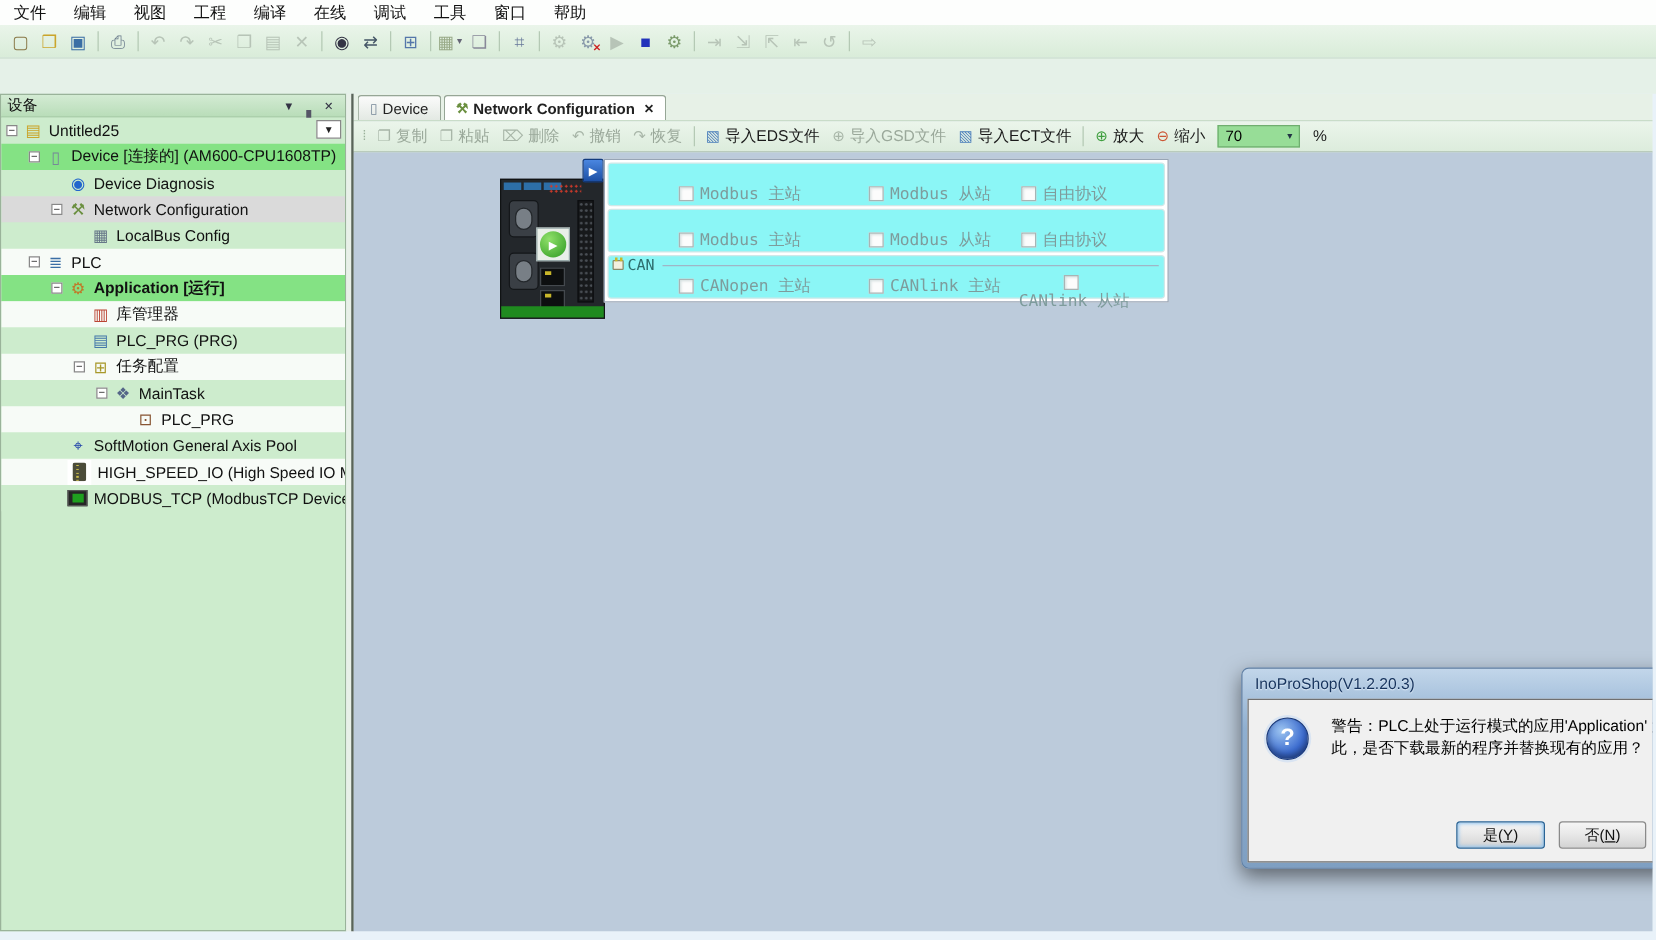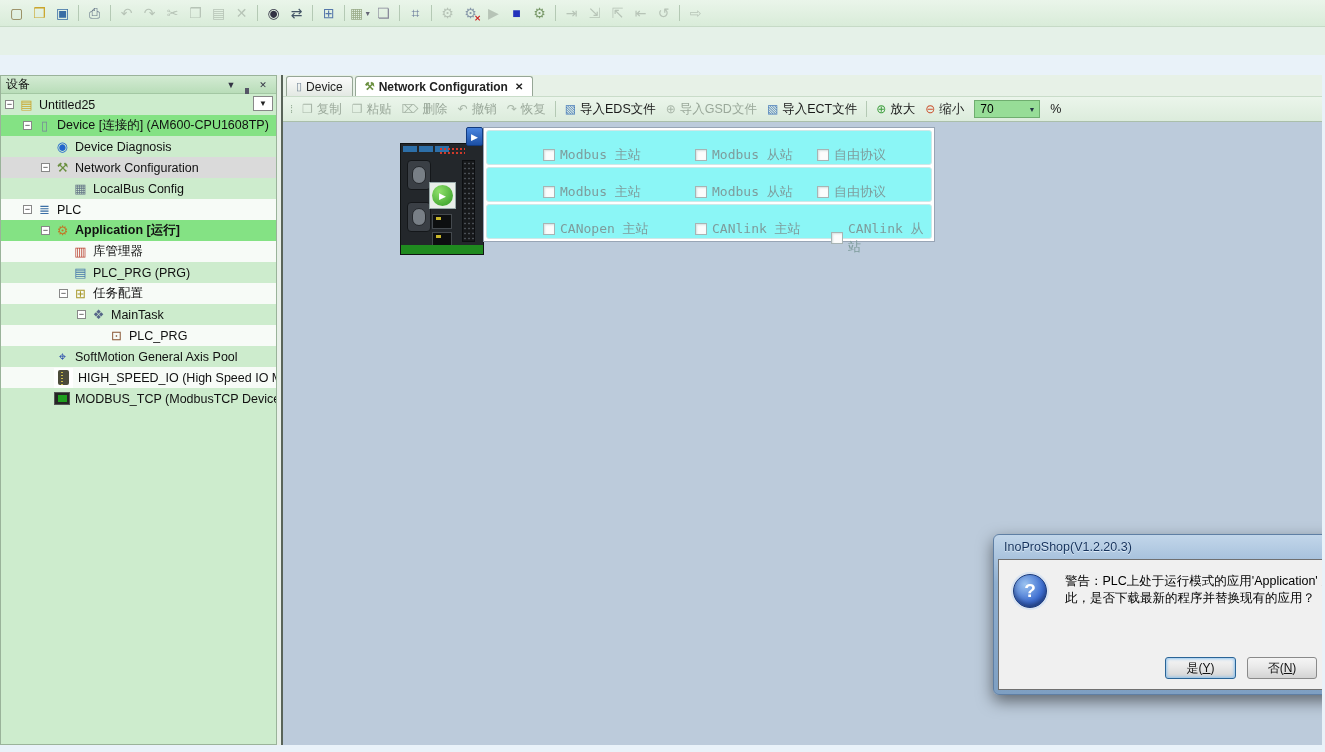--- a/index.html
+++ b/index.html
@@ -155,20 +155,32 @@
   .dlg-btn { position:absolute; top:97px; height:22px; background:linear-gradient(#f5f5f5,#e9e9e9 45%,#d3d3d3);
              border:1px solid #8a8a8a; border-radius:3px; font-size:12px; color:#111;
              display:flex; align-items:center; justify-content:center; }
   .dlg-btn.default { border-color:#2a6496; box-shadow:inset 0 0 3px 1px #8fc3ef; }
 </style>
 </head>
 <body>
 
 <div class="window">
 
+  <div class="menubar" id="menubar">
+      <span class="menu-item">文件</span>
+      <span class="menu-item">编辑</span>
+      <span class="menu-item">视图</span>
+      <span class="menu-item">工程</span>
+      <span class="menu-item">编译</span>
+      <span class="menu-item">在线</span>
+      <span class="menu-item">调试</span>
+      <span class="menu-item">工具</span>
+      <span class="menu-item">窗口</span>
+      <span class="menu-item">帮助</span>
+    </div>
 
   <div class="toolbar1" id="toolbar1">
       <span class="tb-icon" style="color: rgb(138, 122, 74);">▢</span>
       <span class="tb-icon" style="color: rgb(202, 165, 44);">❒</span>
       <span class="tb-icon" style="color: rgb(58, 110, 165);">▣</span>
       <span class="tb-sep"></span>
       <span class="tb-icon" style="color: rgb(102, 119, 136);">⎙</span>
       <span class="tb-sep"></span>
       <span class="tb-icon" style="color: rgb(183, 196, 183);">↶</span>
       <span class="tb-icon" style="color: rgb(183, 196, 183);">↷</span>
@@ -403,29 +415,34 @@
               <div class="ng-opt" style="left: 208px;">
                 <span class="ng-cb"></span>
                 <span>Modbus 从站</span>
               </div>
               <div class="ng-opt" style="left: 330px;">
                 <span class="ng-cb"></span>
                 <span>自由协议</span>
               </div>
             </div>
             <div class="net-group">
+              <div class="ng-head">
+                <span class="plug"></span>
+                <span class="ng-name">CAN</span>
+                <span class="ng-line"></span>
+              </div>
               <div class="ng-opt" style="left: 56px;">
                 <span class="ng-cb"></span>
                 <span>CANopen 主站</span>
               </div>
               <div class="ng-opt" style="left: 208px;">
                 <span class="ng-cb"></span>
                 <span>CANlink 主站</span>
               </div>
-              <div class="ng-opt" style="left: 344px;">
+              <div class="ng-opt" style="left: 328px; flex-direction: column;">
                 <span class="ng-cb"></span>
                 <span>CANlink 从站</span>
               </div>
             </div>
           </div>
 
         <div class="dialog">
           <div class="dlg-title">InoProShop(V1.2.20.3)</div>
 
           <div class="dlg-body">

